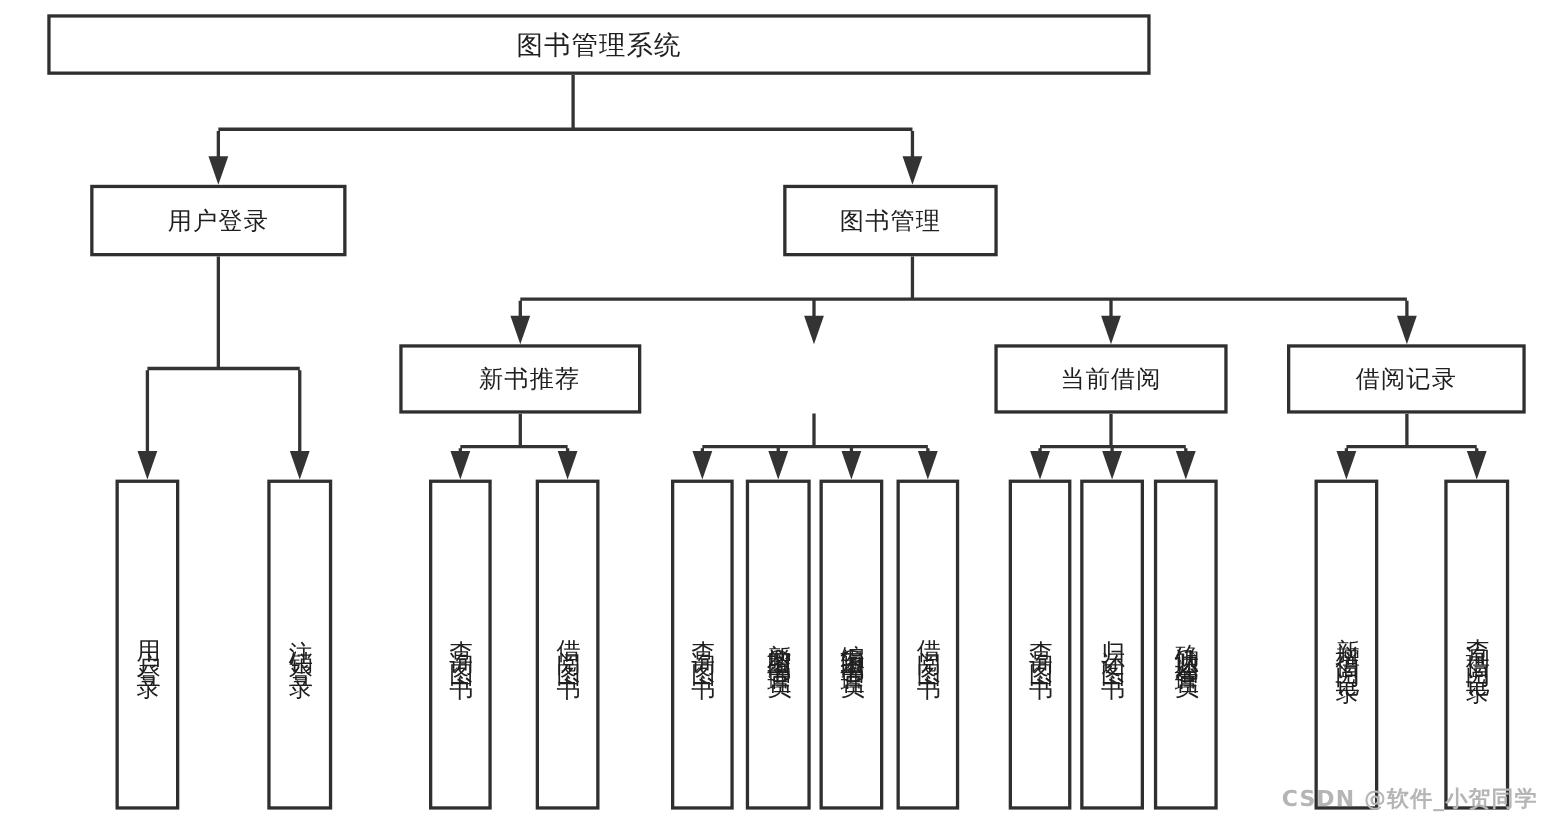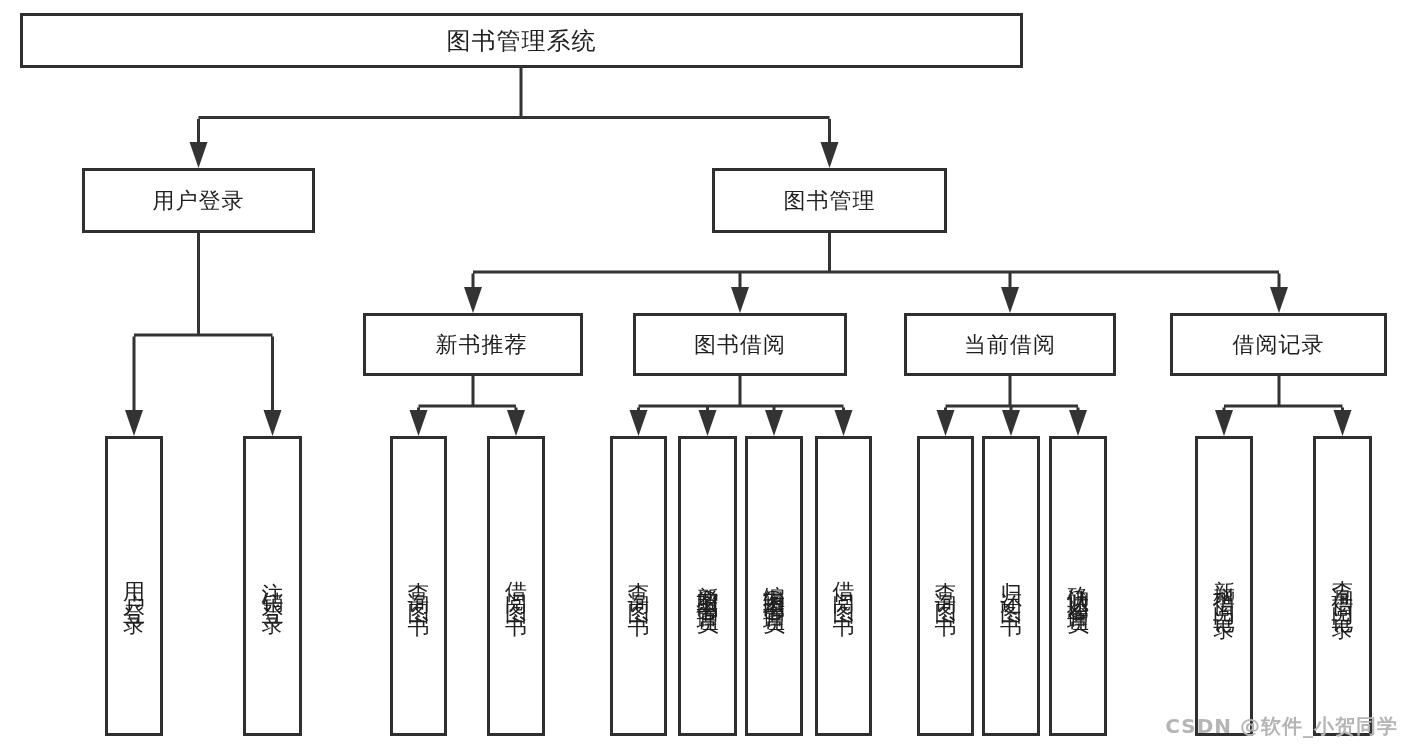--- a/index.html
+++ b/index.html
@@ -21,21 +21,21 @@
     box-sizing: border-box;
     background: #ffffff;
     border: 3px solid #2f2f2f;
     display: flex;
     align-items: center;
     justify-content: center;
     color: #1f1f1f;
     text-align: center;
   }
   .node.hbox { font-size: 22px; letter-spacing: 1px; white-space: nowrap; }
-  .node.root { font-size: 24px; }
+  .node.root { font-size: 24px; margin-left: 23px; }
   .node.leaf {
     writing-mode: vertical-rl;
     text-orientation: mixed;
     font-size: 22px;
     letter-spacing: 11px;
     line-height: 1;
   }
   .node.leaf.len6 { letter-spacing: 8px; }
   .node.leaf.len9 { letter-spacing: 4px; }
   .watermark {
@@ -81,24 +81,23 @@
       <polygon points="1002,410 1020,410 1011,436"></polygon>
       <polygon points="1069,410 1087,410 1078,436"></polygon>
       <polygon points="1215,410 1233,410 1224,436"></polygon>
       <polygon points="1333.5,410 1351.5,410 1342.5,436"></polygon>
     </g>
   </svg>
 
   <div class="node hbox root" style="left:20px; top:13px; width:1003px; height:55px;">图书管理系统</div>
 
   <div class="node hbox" style="left:82px; top:168px; width:233px; height:65px;">用户登录</div>
-  <div class="node hbox" style="left:712px; top:168px; width:235px; height:65px;">图书管理</div>
+  <div class="node hbox" style="left:712px; top:168px; width:195px; height:65px;">图书管理</div>
 
   <div class="node hbox" style="left:363px; top:313px; width:220px; height:63px;padding-left:17px;">新书推荐</div>
-  <div class="node hbox" style="left:633px; top:313px; width:214px; height:63px;">图书借阅</div>
   <div class="node hbox" style="left:904px; top:313px; width:212px; height:63px;text-align:right;">当前借阅</div>
   <div class="node hbox" style="left:1170px; top:313px; width:217px; height:63px;">借阅记录</div>
 
   <div class="node leaf" style="left:105px; top:436px; width:58px; height:300px;">用户登录</div>
   <div class="node leaf" style="left:243px; top:436px; width:59px; height:300px;">注销登录</div>
 
   <div class="node leaf" style="left:390px; top:436px; width:57px; height:300px;">查询图书</div>
   <div class="node leaf" style="left:487px; top:436px; width:58px; height:300px;">借阅图书</div>
 
   <div class="node leaf" style="left:610px; top:436px; width:57px; height:300px;">查询图书</div>

